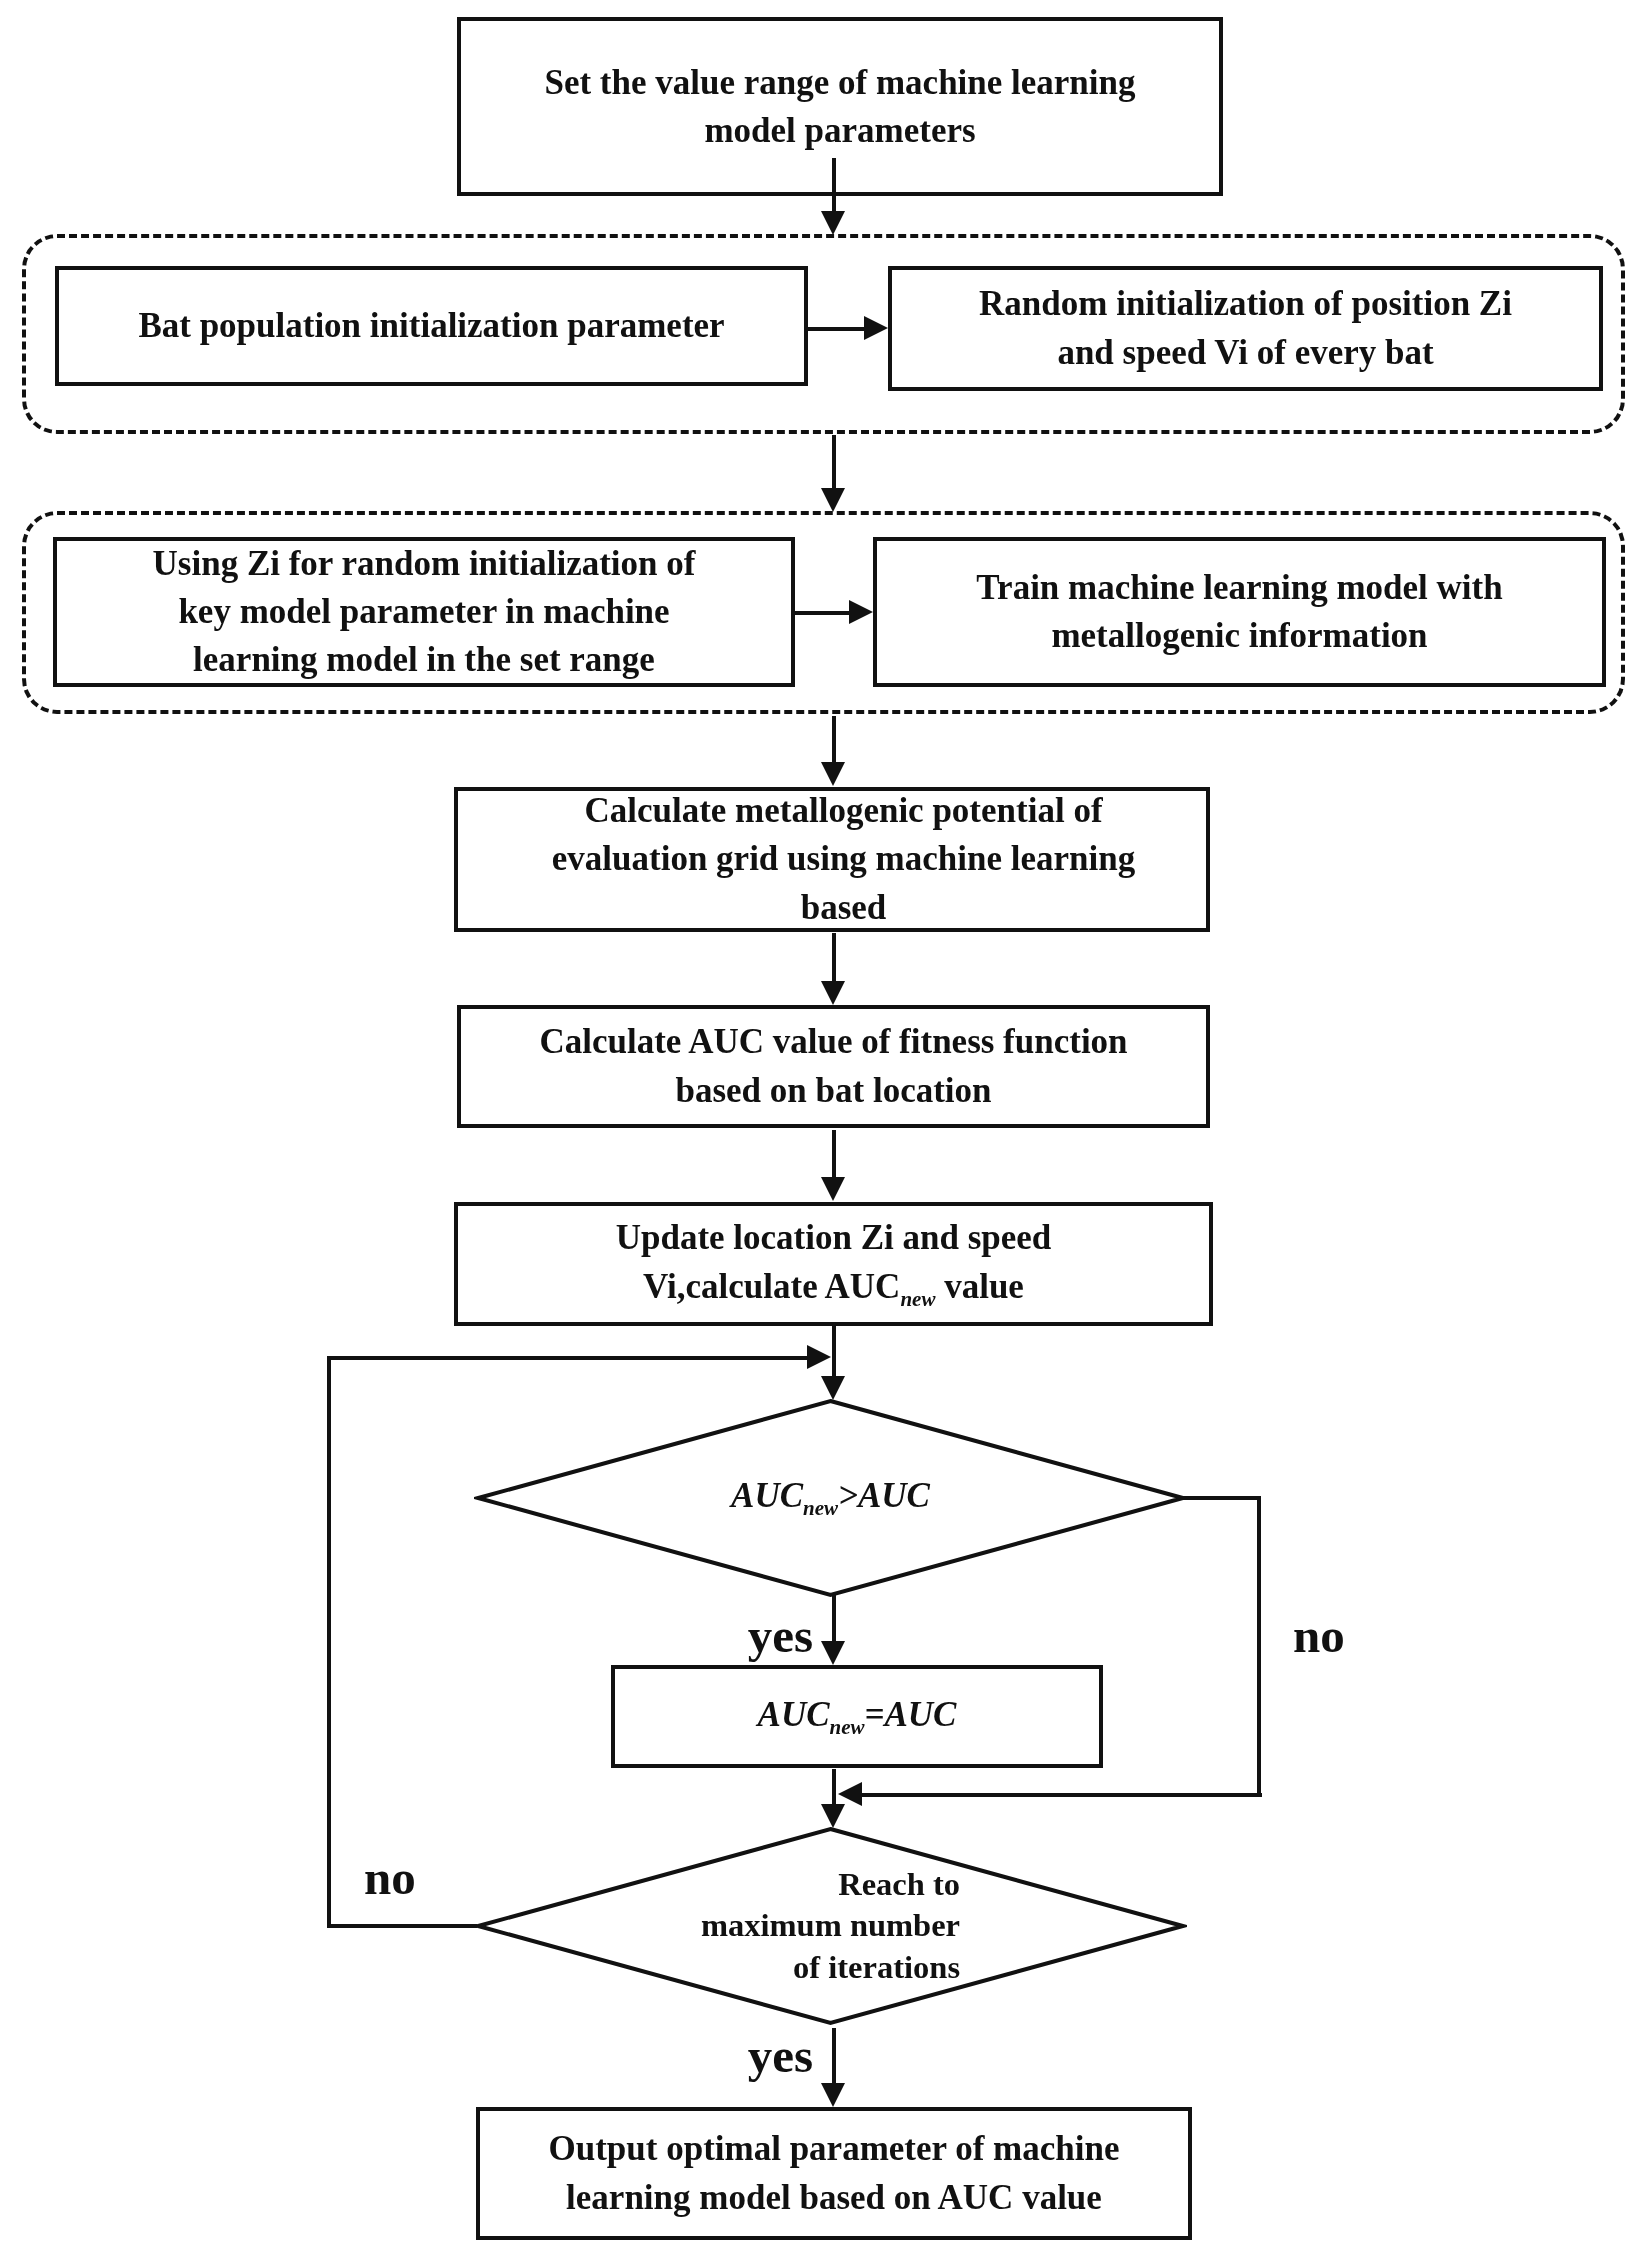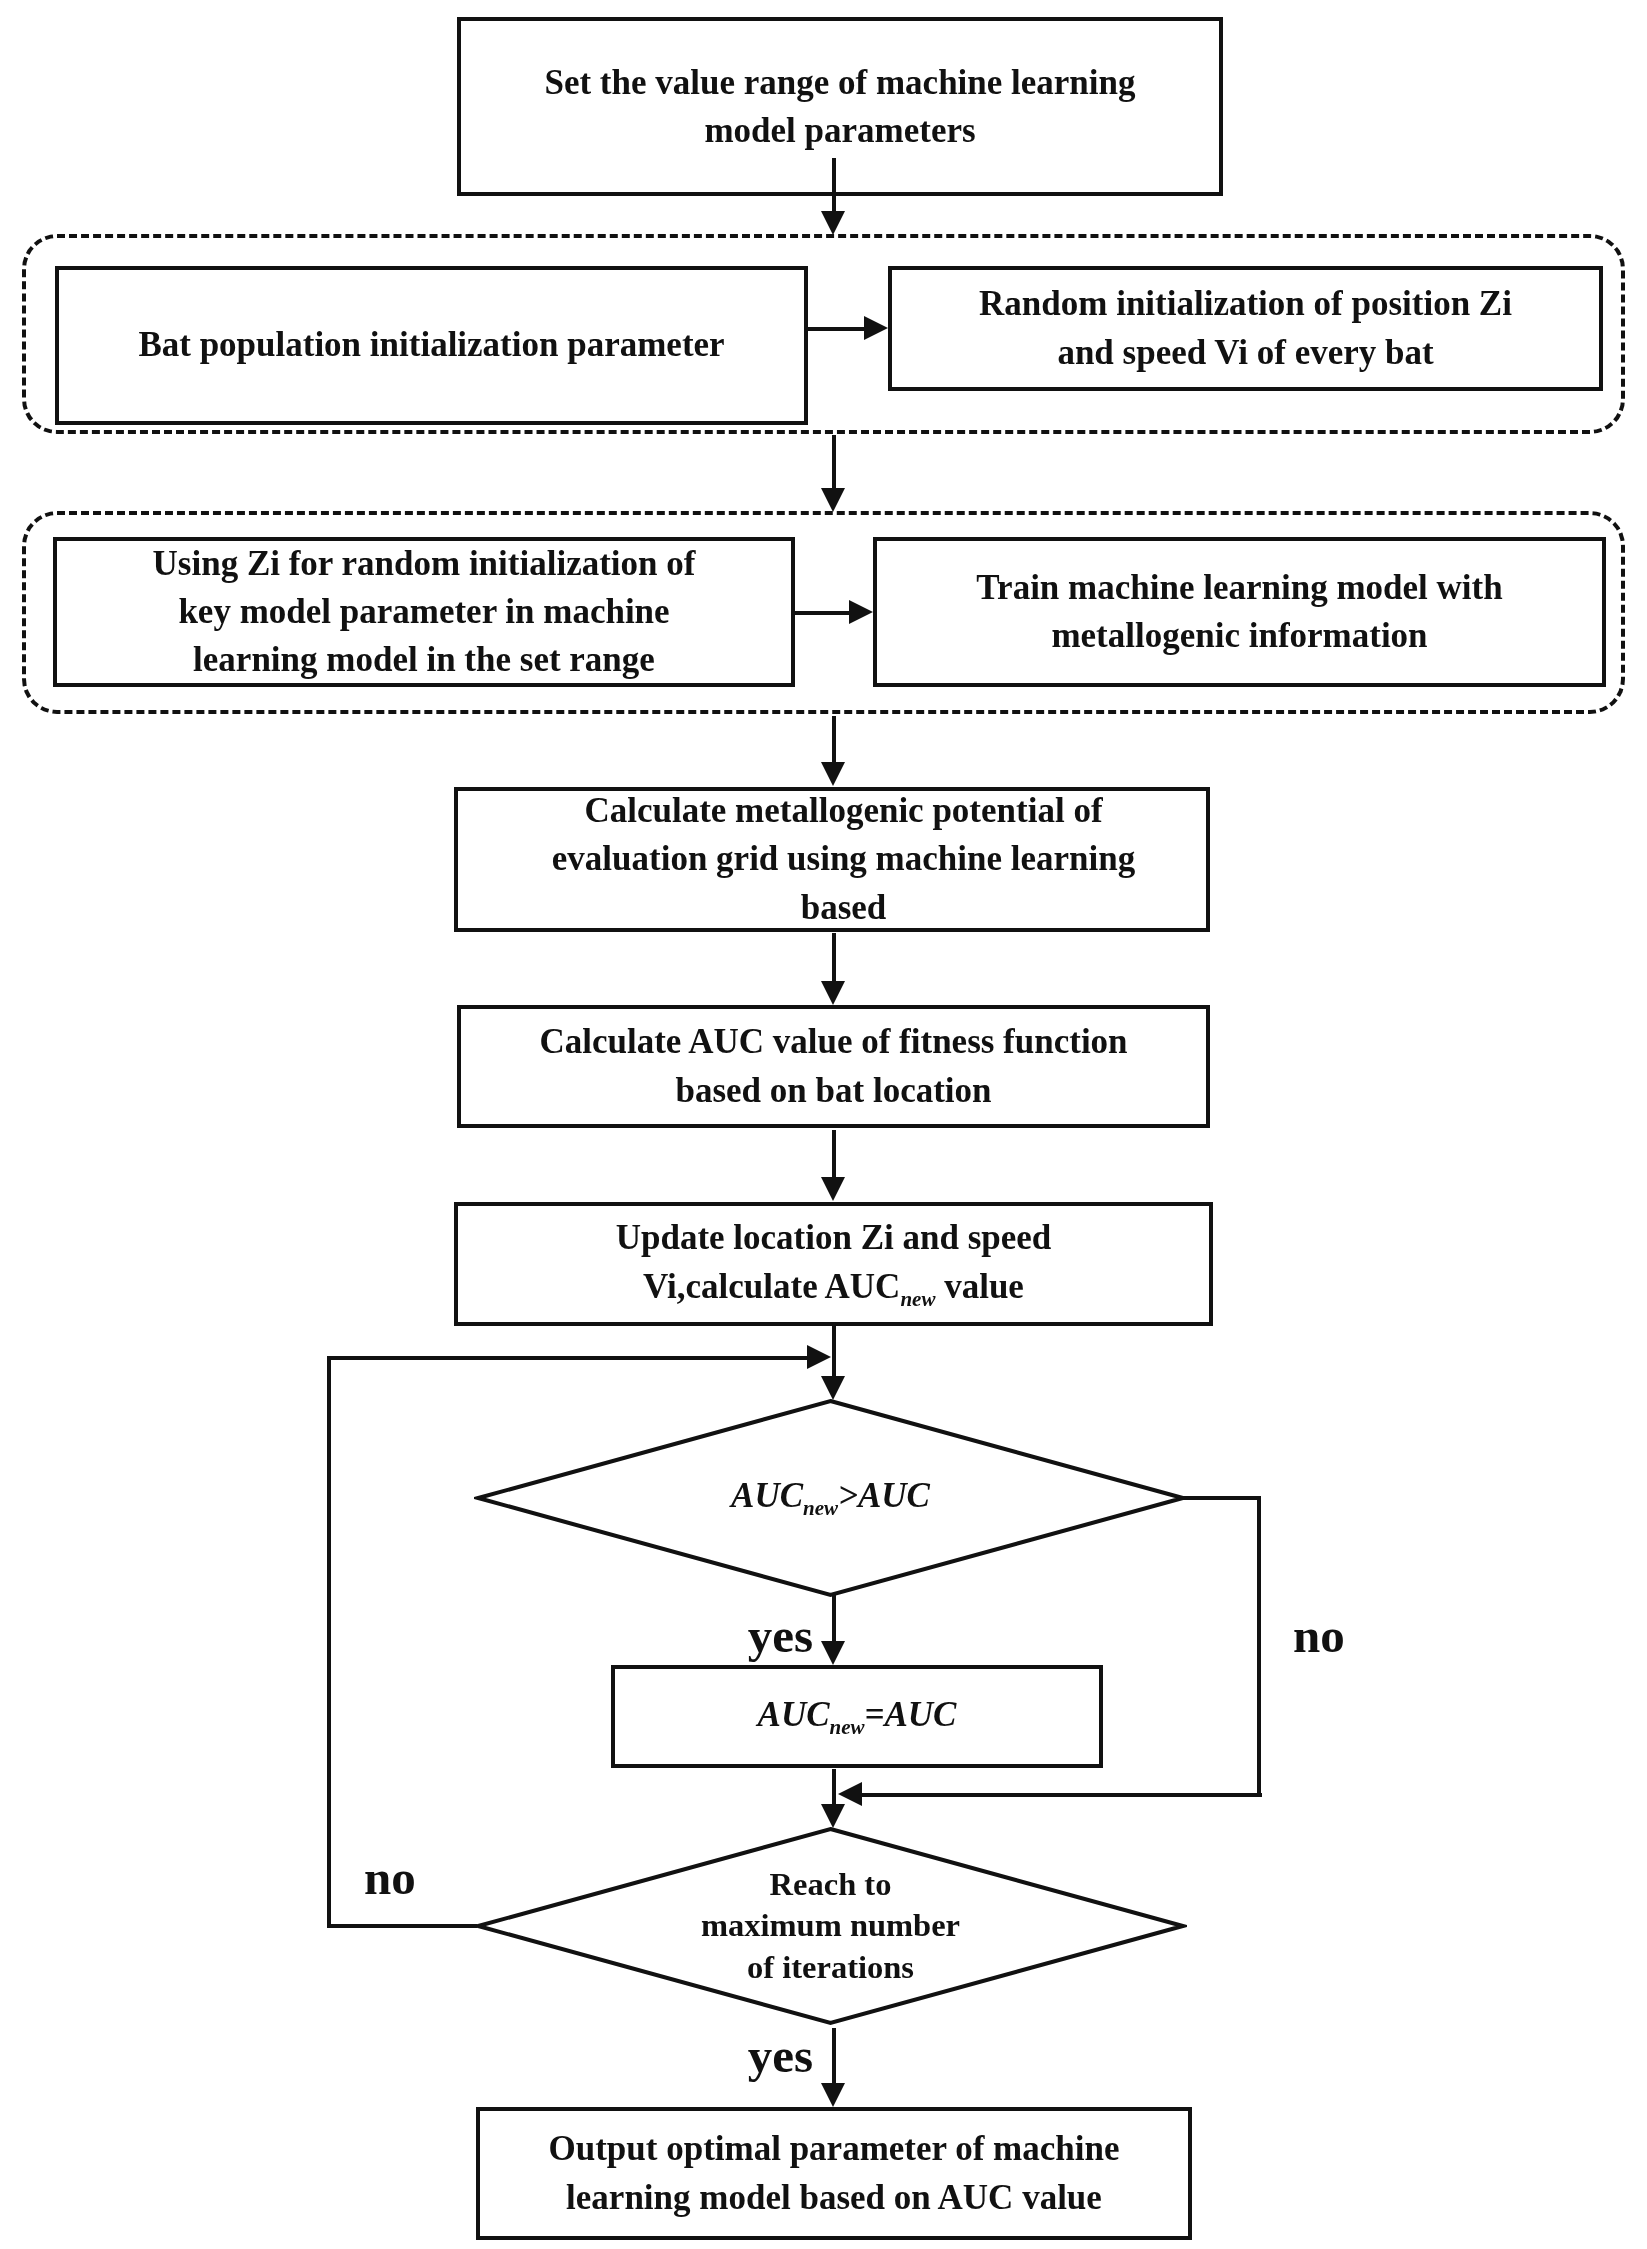--- a/index.html
+++ b/index.html
@@ -13,21 +13,21 @@
     text-align:center; font-weight:bold; font-size:35px; line-height:1.38;
     box-sizing:border-box;
   }
   .dash{
     position:absolute; border:4.1px dashed #111111; border-radius:35px;
     box-sizing:border-box; background:transparent;
   }
   .dsvg{position:absolute;}
   .dtext{
     position:absolute; display:flex; align-items:center; justify-content:center;
-    text-align:center; font-weight:bold; font-size:35px; line-height:1.28;
+    text-align:right; font-weight:bold; font-size:35px; line-height:1.28;
   }
   .italic{font-style:italic;}
   .sub{font-size:0.6em; font-style:italic; font-weight:bold;}
   .vline{position:absolute; width:4.1px; background:#111111;}
   .hline{position:absolute; height:4.1px; background:#111111;}
   .arr-down{position:absolute; width:0; height:0;
     border-left:12.8px solid transparent; border-right:12.8px solid transparent;
     border-top:24.4px solid #111111;}
   .arr-right{position:absolute; width:0; height:0;
     border-top:12.8px solid transparent; border-bottom:12.8px solid transparent;
@@ -45,21 +45,21 @@
   <div class="dash" style="left:22px; top:234px; width:1603px; height:200px;"></div>
   <div class="dash" style="left:22px; top:511px; width:1603px; height:203px;"></div>
 
   <div class="box" style="left:457px; top:17.4px; width:766px; height:179px;">
     <div>
       <span>Set the value range of machine learning</span><br>
       <span>model parameters</span>
     </div>
   </div>
 
-  <div class="box" style="left:55px; top:266px; width:753px; height:159px;font-family:Liberation Serif, serif;">
+  <div class="box" style="left:55px; top:266px; width:753px; height:120px;font-family:Liberation Serif, serif;">
     <div>
       <span>Bat population initialization parameter</span>
     </div>
   </div>
 
   <div class="box" style="left:888px; top:266px; width:715px; height:125px;">
     <div>
       <span>Random initialization of position Zi</span><br>
       <span>and speed Vi of every bat</span>
     </div>

